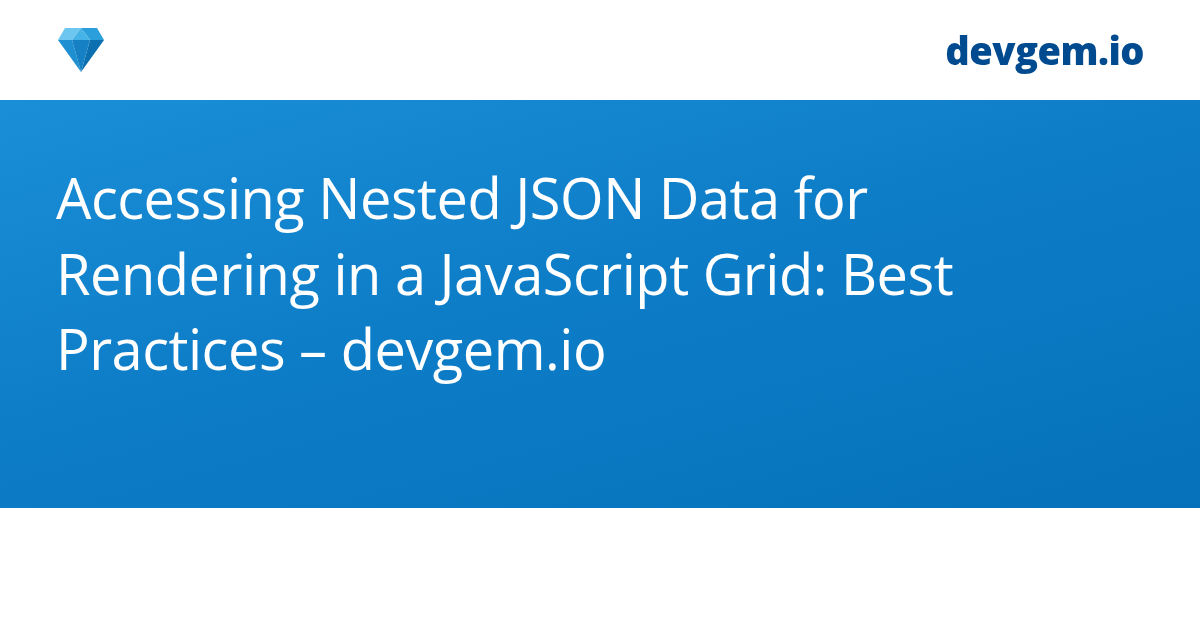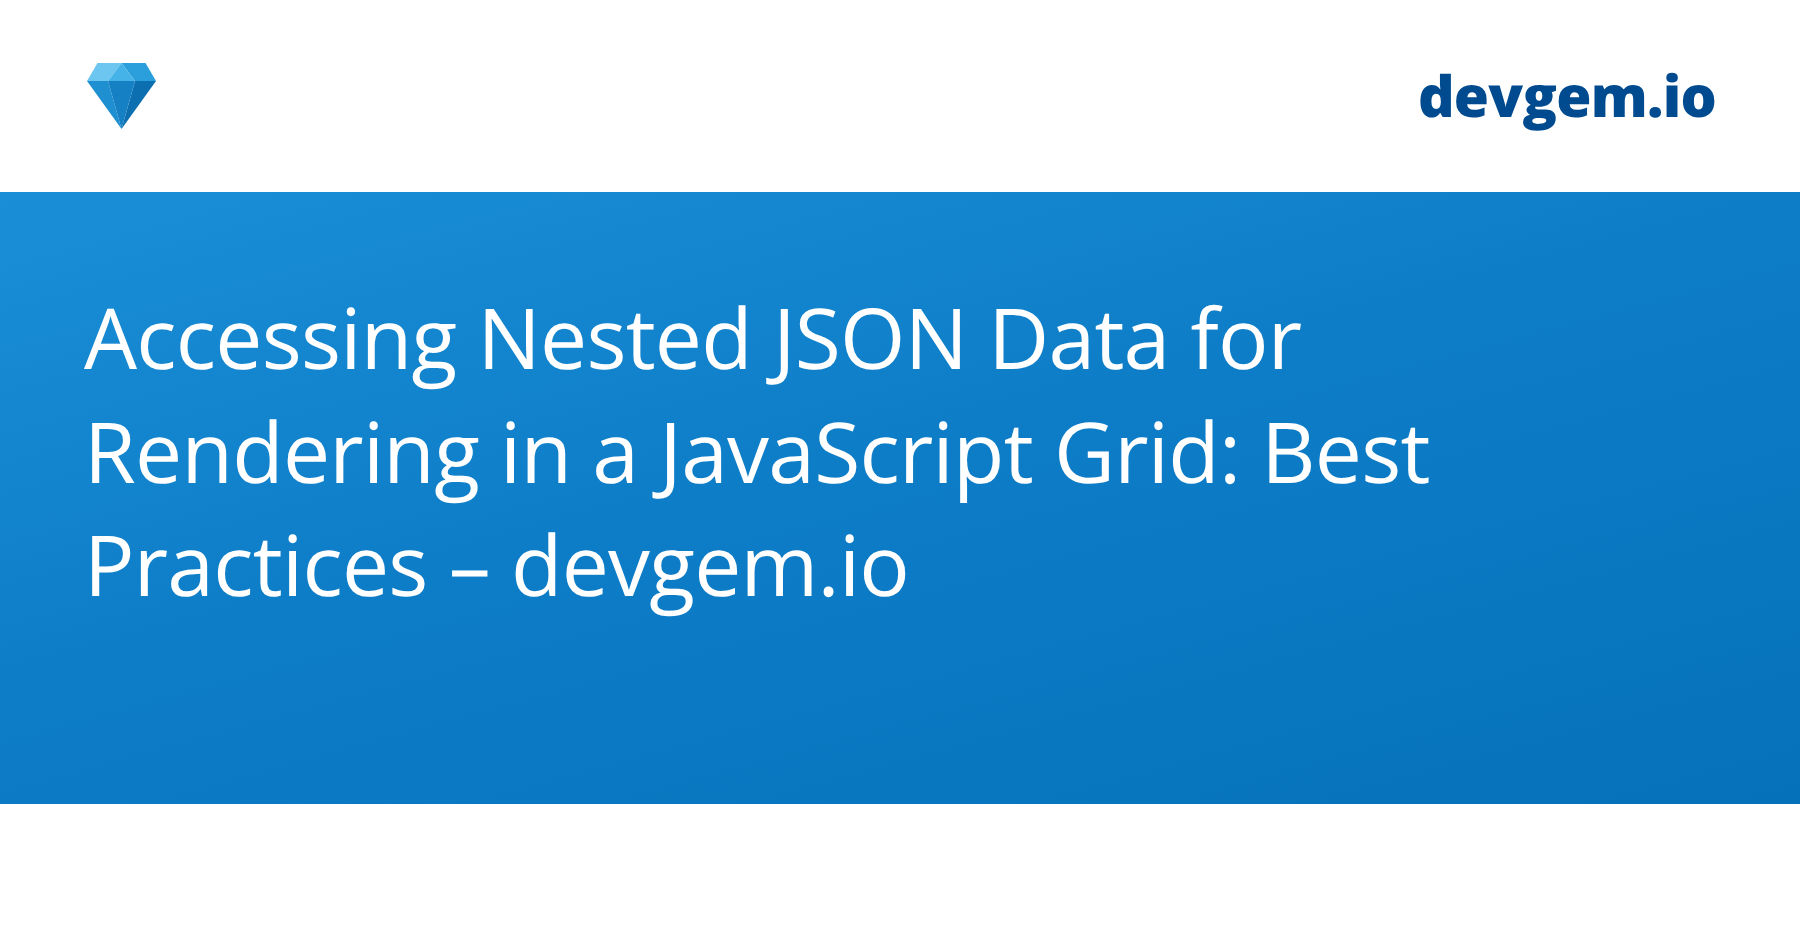--- a/index.html
+++ b/index.html
@@ -8,21 +8,21 @@
     box-sizing: border-box;
   }
   body {
     width: 1200px;
     height: 630px;
     font-family: 'Segoe UI', -apple-system, BlinkMacSystemFont, 'Open Sans', sans-serif;
     overflow: hidden;
   }
   .header {
     width: 100%;
-    height: 128px;
+    height: 100px;
     background: #ffffff;
     display: flex;
     align-items: center;
     justify-content: space-between;
     padding: 0 56px;
   }
   .logo-icon {
     width: 50px;
     height: 50px;
     display: flex;

